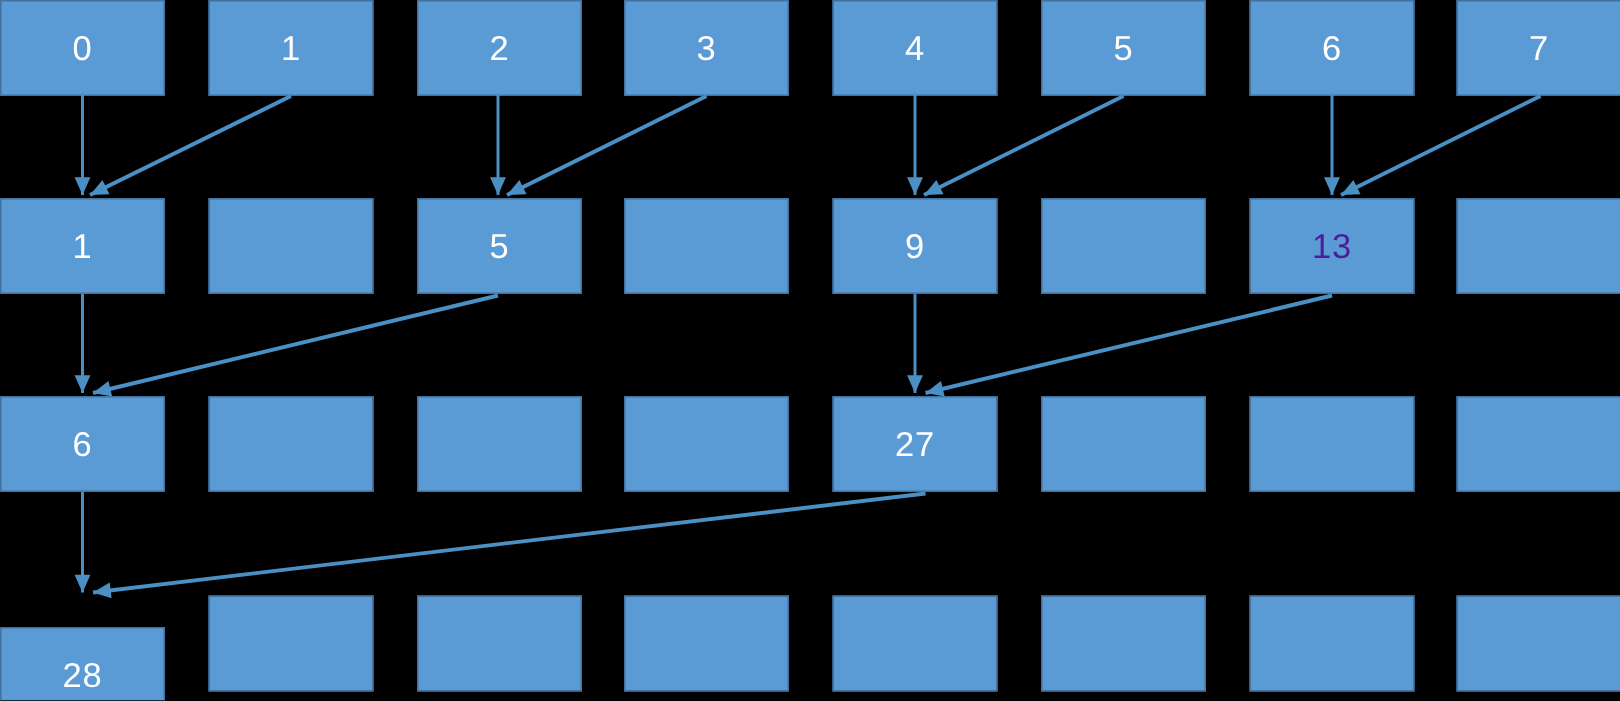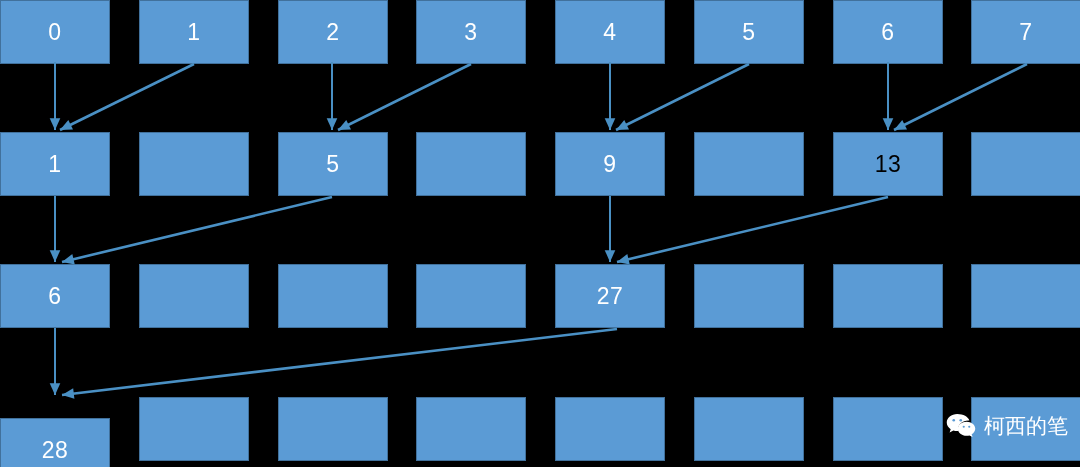--- a/index.html
+++ b/index.html
@@ -107,21 +107,21 @@
       <div class="cell" style="left: 416px; top: 132px; width: 110px; height: 64px; background: rgb(91, 155, 213); border-color: rgb(65, 113, 156);">
         <span class="cell-label" style="color: rgb(255, 255, 255);"></span>
       </div>
       <div class="cell" style="left: 555px; top: 132px; width: 110px; height: 64px; background: rgb(91, 155, 213); border-color: rgb(65, 113, 156);">
         <span class="cell-label" style="color: rgb(255, 255, 255);">9</span>
       </div>
       <div class="cell" style="left: 694px; top: 132px; width: 110px; height: 64px; background: rgb(91, 155, 213); border-color: rgb(65, 113, 156);">
         <span class="cell-label" style="color: rgb(255, 255, 255);"></span>
       </div>
       <div class="cell" style="left: 833px; top: 132px; width: 110px; height: 64px; background: rgb(91, 155, 213); border-color: rgb(65, 113, 156);">
-        <span class="cell-label" style="color: #000000;">13</span>
+        <span class="cell-label" style="color: #4c1d95;">13</span>
       </div>
       <div class="cell" style="left: 971px; top: 132px; width: 110px; height: 64px; background: rgb(91, 155, 213); border-color: rgb(65, 113, 156);">
         <span class="cell-label" style="color: rgb(255, 255, 255);"></span>
       </div>
       <div class="cell" style="left: 0px; top: 264px; width: 110px; height: 64px; background: rgb(91, 155, 213); border-color: rgb(65, 113, 156);">
         <span class="cell-label" style="color: rgb(255, 255, 255);">6</span>
       </div>
       <div class="cell" style="left: 139px; top: 264px; width: 110px; height: 64px; background: rgb(91, 155, 213); border-color: rgb(65, 113, 156);">
         <span class="cell-label" style="color: rgb(255, 255, 255);"></span>
       </div>
@@ -221,25 +221,14 @@
       <g>
         <line x1="55" y1="328" x2="55" y2="395" stroke="#4A90C4" stroke-width="2"></line>
         <polygon points="55,395 49.69911411022559,383.12984377594 60.30088588977441,383.12984377594" fill="#4A90C4"></polygon>
       </g>
       <g>
         <line x1="617" y1="329" x2="62" y2="395" stroke="#4A90C4" stroke-width="2.6"></line>
         <polygon points="62,395 73.1611388702484,388.33449333365945 74.41306897015366,398.86208735559006" fill="#4A90C4"></polygon>
       </g>
     </svg>
 
-  <div id="watermark">
-    <svg class="wm-logo" viewBox="0 0 60 52" xmlns="http://www.w3.org/2000/svg">
-      <path fill="#FFFFFF" d="M22.5 2C10.9 2 1.5 9.6 1.5 19c0 5.4 3.1 10.2 7.9 13.3L7.2 39l7.6-3.9c2.4 .7 5 1.1 7.7 1.1 .9 0 1.8 0 2.6-.1-.5-1.4-.8-2.9-.8-4.5 0-9.3 9-16.8 20.1-16.8 .8 0 1.5 0 2.3 .1C44.4 7.6 34.5 2 22.5 2z"></path>
-      <circle cx="15.5" cy="14.5" r="2.6" fill="#5B9BD5"></circle>
-      <circle cx="29.5" cy="14.5" r="2.6" fill="#5B9BD5"></circle>
-      <path fill="#FFFFFF" d="M58.5 31.5c0-7.8-7.8-14.1-17.4-14.1S23.7 23.7 23.7 31.5s7.8 14.1 17.4 14.1c2 0 3.9-.3 5.7-.8l6.3 3.3-1.7-5.6c4.3-2.6 7.1-6.8 7.1-11z"></path>
-      <circle cx="35.5" cy="27.5" r="2.2" fill="#5B9BD5"></circle>
-      <circle cx="46.5" cy="27.5" r="2.2" fill="#5B9BD5"></circle>
-    </svg>
-    <span class="wm-text">柯西的笔</span>
-  </div>
 
 </div>
 
 </body></html>

